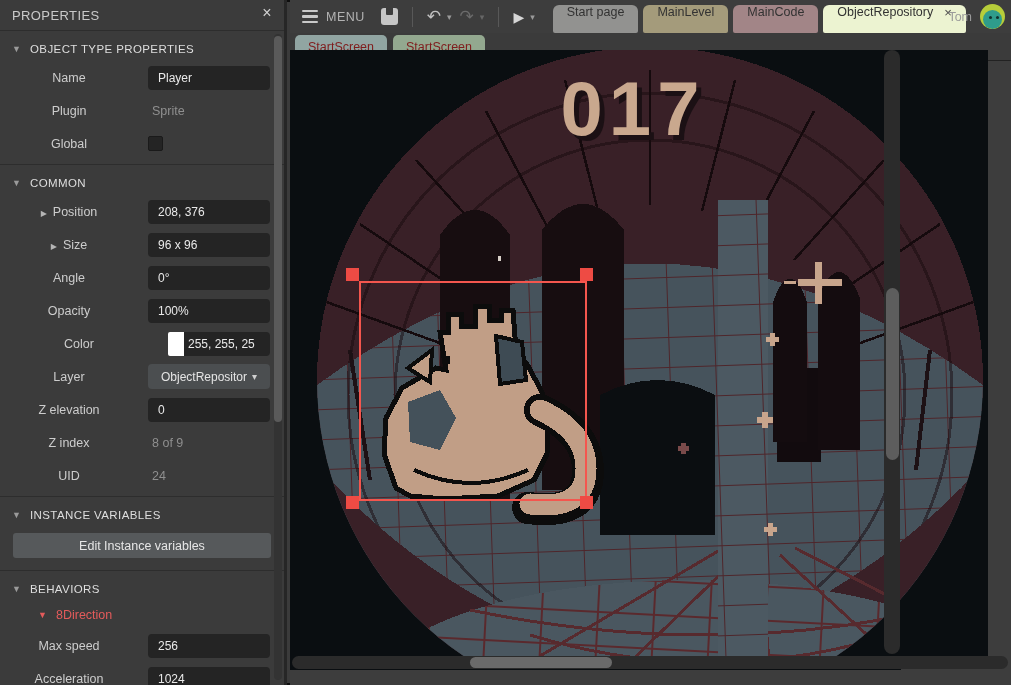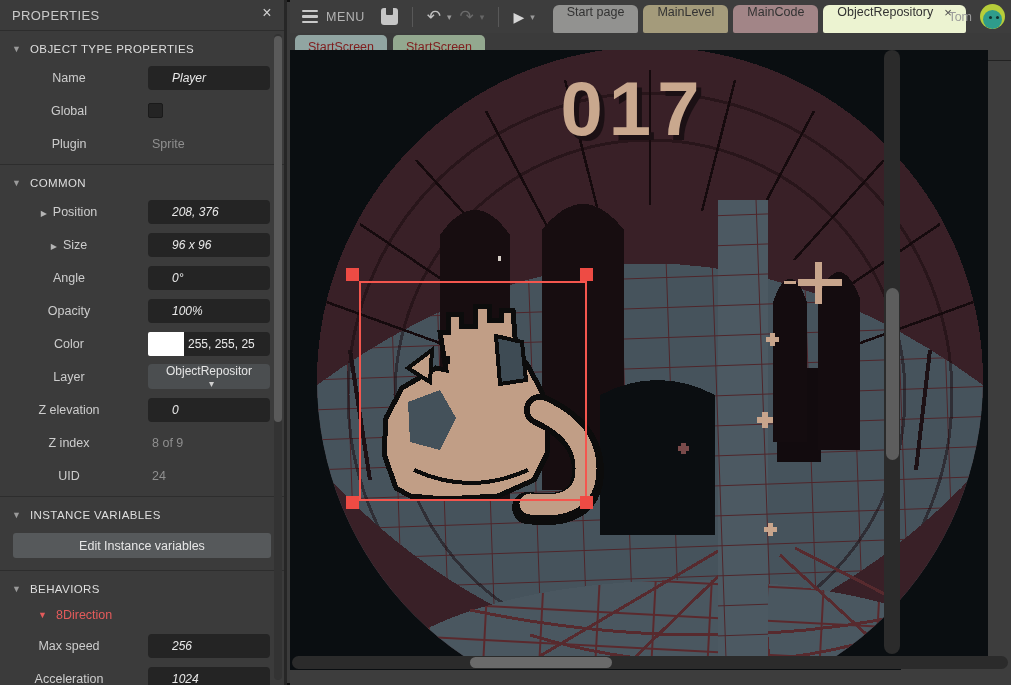--- a/index.html
+++ b/index.html
@@ -11,27 +11,27 @@
   .props-header{position:relative;height:30px;display:flex;align-items:center;padding-left:12px;color:#c9c9c9;font-size:13px;letter-spacing:.4px;}
   .props-close{position:absolute;right:12px;top:5px;font-size:16px;color:#cfcfcf;cursor:pointer;line-height:1;}
   .section{border-top:1px solid #2d2d2d;padding:6px 0 4px 0;}
   .sec-head{height:24px;display:flex;align-items:center;padding-left:12px;}
   .tri{font-size:9px;color:#9a9a9a;width:18px;}
   .tri.red{color:#e45b5b;}
   .sec-title{font-size:11.5px;color:#dedede;letter-spacing:.4px;}
   .row{height:33px;display:flex;align-items:center;padding:0 14px 0 0;}
   .row-label{flex:1;text-align:center;color:#cdcdcd;font-size:12.5px;margin-right:10px;white-space:nowrap;}
   .expander{font-size:8px;color:#b5b5b5;margin-right:6px;}
-  .row-input{width:122px;height:24px;background:#242424;border:none;border-radius:4px;color:#e9e9e9;font-size:12px;padding:0 24px;outline:none;font-style:italic;}
+  .row-input{width:122px;height:24px;background:#242424;border:none;border-radius:4px;color:#e9e9e9;font-size:12px;padding:0 10px;outline:none;}
   .static-value{width:122px;color:#8f8f8f;font-size:12.5px;padding-left:4px;}
   .checkbox{width:15px;height:15px;background:#242424;border:1px solid #1a1a1a;border-radius:2px;margin-right:107px;}
-  .color-field{width:122px;display:flex;align-items:flex-start;}
+  .color-field{width:102px;display:flex;align-items:flex-start;}
   .swatch{width:36px;height:24px;background:#ffffff;border-radius:2px 0 0 2px;}
   .color-input{width:86px;height:24px;background:#242424;border:none;border-radius:0 4px 4px 0;color:#e9e9e9;font-size:12px;padding:0 4px;outline:none;}
-  .dropdown{width:122px;height:25px;background:#4b4e50;border-radius:4px;display:flex;align-items:center;justify-content:center;color:#e4e4e4;font-size:12px;cursor:pointer;flex-direction:column;}
+  .dropdown{width:122px;height:25px;background:#4b4e50;border-radius:4px;display:flex;align-items:center;justify-content:center;color:#e4e4e4;font-size:12px;cursor:pointer;}
   .dropdown .dd-arrow{margin-left:5px;font-size:10px;color:#cfcfcf;}
   .edit-btn{display:block;width:calc(100% - 26px);margin:6px 13px 8px 13px;height:25px;background:#56595b;border:none;border-radius:3px;color:#e6e6e6;font-size:12.5px;cursor:pointer;}
   .behavior-row{height:28px;display:flex;align-items:center;padding-left:38px;}
   .behavior-name{color:#e45b5b;font-size:12.5px;}
   .props-scroll{position:absolute;right:2px;top:34px;width:8px;height:646px;background:#333;border-radius:4px;}
   .props-scroll-thumb{position:absolute;top:2px;left:0;width:8px;height:386px;background:#5a5a5a;border-radius:4px;}
 
   
   .right{position:absolute;left:290px;top:0;width:721px;height:685px;background:#3d3d3d;}
   .topbar{position:relative;height:33px;display:flex;align-items:flex-end;background:#3d3d3d;}
@@ -82,26 +82,26 @@
     <div class="section">
       <div class="sec-head">
         <span class="tri">▼</span>
         <span class="sec-title">OBJECT TYPE PROPERTIES</span>
       </div>
       <div class="row">
         <span class="row-label">Name</span>
         <input class="row-input" value="Player" style="">
       </div>
       <div class="row">
+        <span class="row-label">Plugin</span>
+        <span class="static-value">Sprite</span>
+      </div>
+      <div class="row">
         <span class="row-label">Global</span>
         <span class="checkbox"></span>
-      </div>
-      <div class="row">
-        <span class="row-label">Plugin</span>
-        <span class="static-value">Sprite</span>
       </div>
     </div>
 
     <div class="section">
       <div class="sec-head">
         <span class="tri">▼</span>
         <span class="sec-title">COMMON</span>
       </div>
       <div class="row">
         <span class="row-label"><span class="expander">▶</span><span>Position</span></span>

